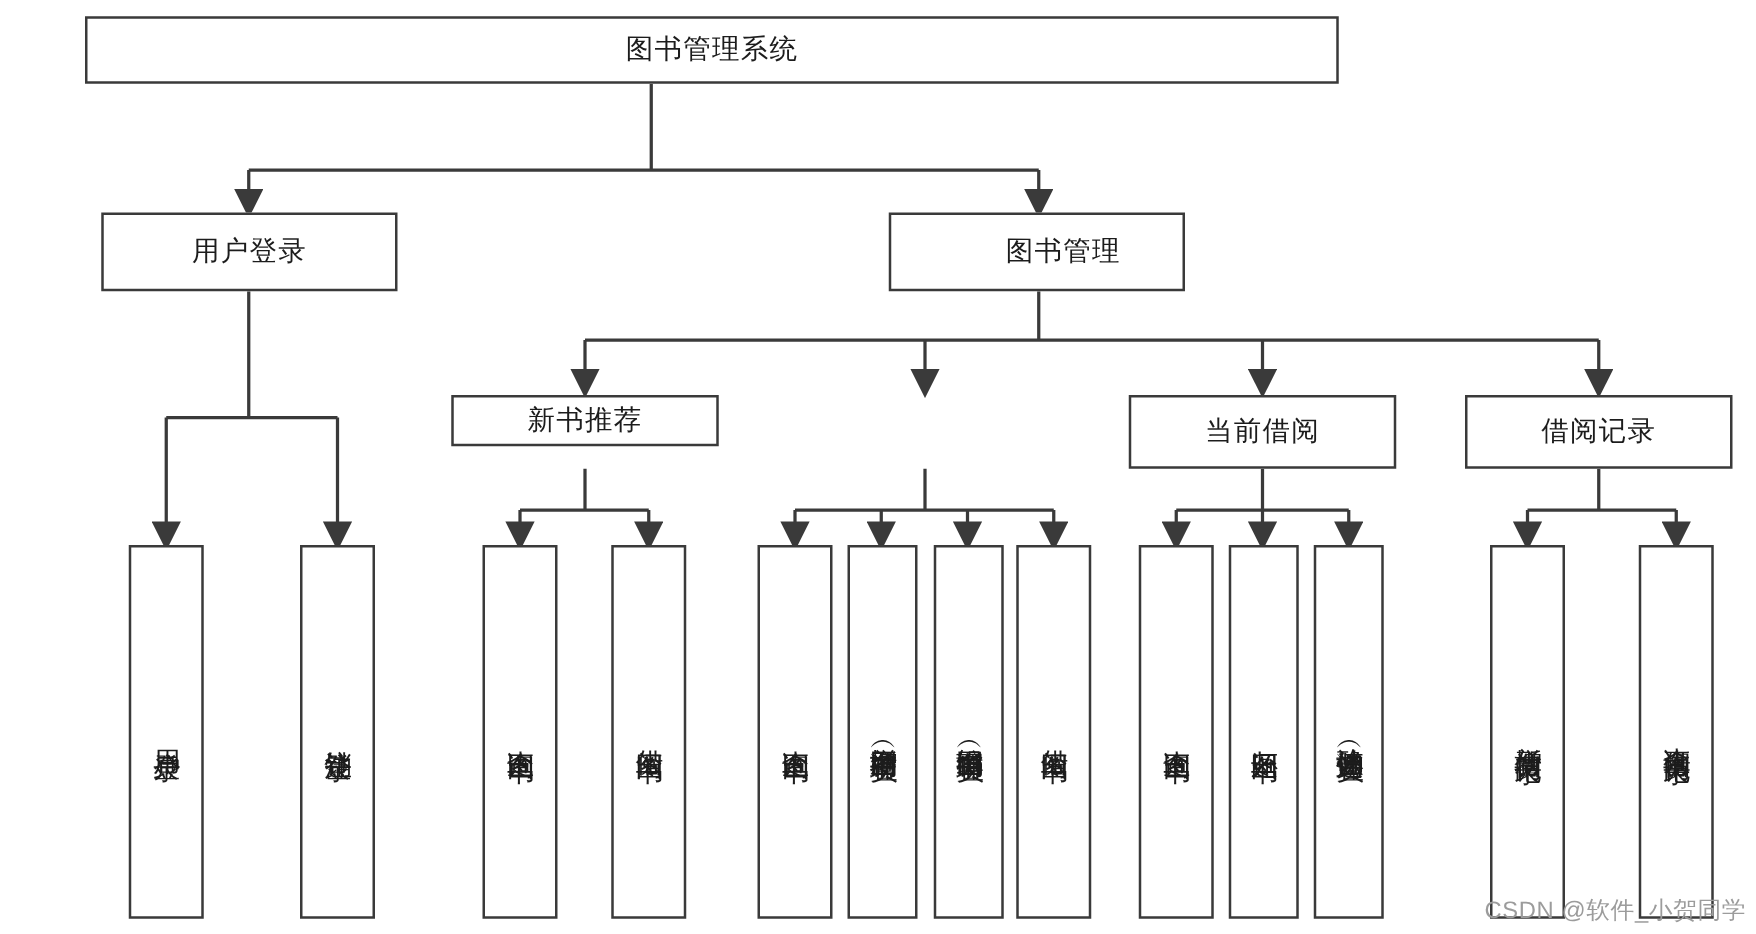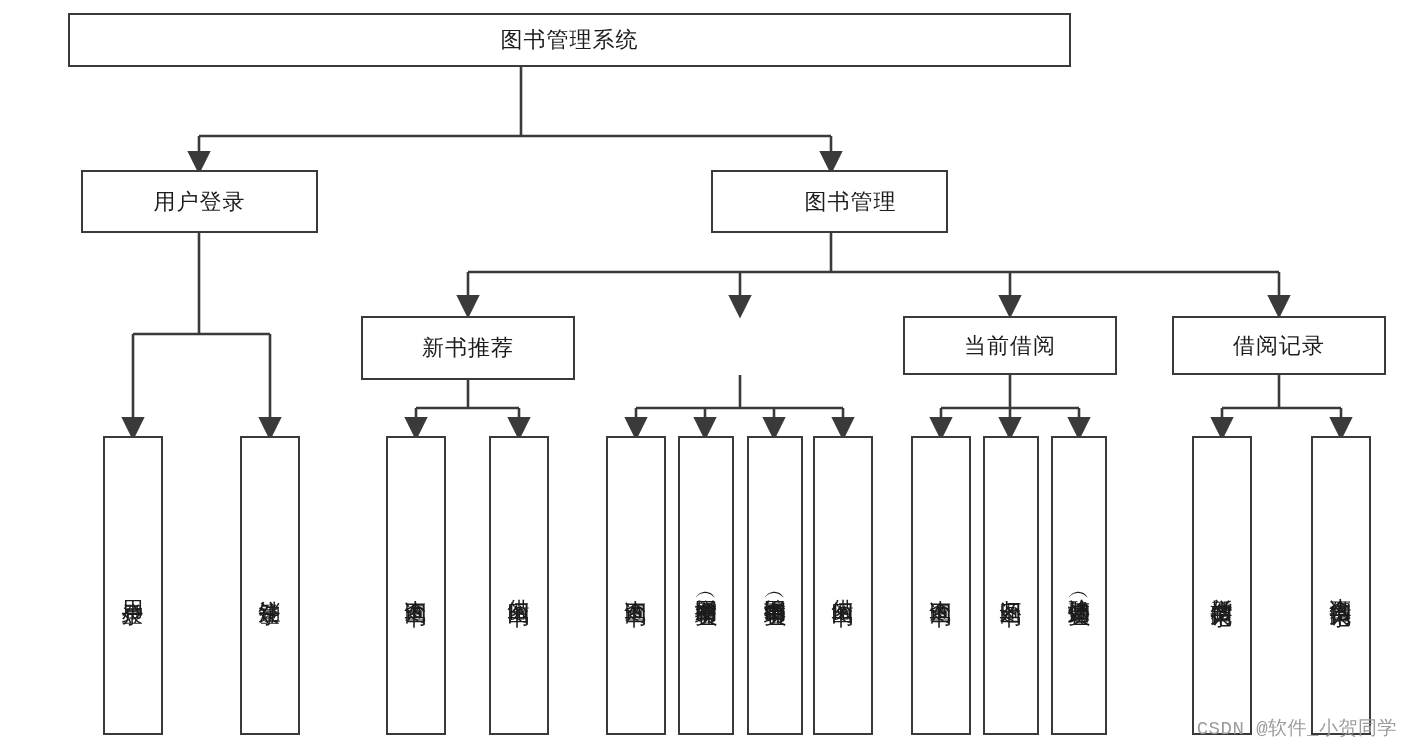--- a/index.html
+++ b/index.html
@@ -63,21 +63,21 @@
   }
   #watermark {
     position: absolute;
     right: 8px;
     bottom: 6px;
     font-size: 19px;
     color: #9c9c9c;
     letter-spacing: 0.5px;
     z-index: 5;
     white-space: nowrap;
-    font-family: Liberation Mono, monospace;
+    font-family: Liberation Sans, sans-serif;
   }
 </style>
 </head>
 <body>
 
 <div id="canvas">
 
   <svg id="wires" viewBox="0 0 1405 747" xmlns="http://www.w3.org/2000/svg">
     <defs>
       <marker id="arrow" markerWidth="9" markerHeight="9" refX="1.5" refY="4.5" orient="auto" markerUnits="strokeWidth">
@@ -133,21 +133,21 @@
   </div>
 
   <div class="node node-h" style="left:81px; top:170px; width:237px; height:63px;">
     <span class="label">用户登录</span>
   </div>
 
   <div class="node node-h" style="left:711px; top:170px; width:237px; height:63px;padding-left:42px;">
     <span class="label">图书管理</span>
   </div>
 
-  <div class="node node-h" style="left:361px; top:316px; width:214px; height:64px;">
+  <div class="node node-h" style="left:361px; top:316px; width:214px; height:41px;">
     <span class="label">新书推荐</span>
   </div>
 
 
   <div class="node node-h" style="left:903px; top:316px; width:214px; height:59px;">
     <span class="label">当前借阅</span>
   </div>
 
   <div class="node node-h" style="left:1172px; top:316px; width:214px; height:59px;">
     <span class="label">借阅记录</span>

